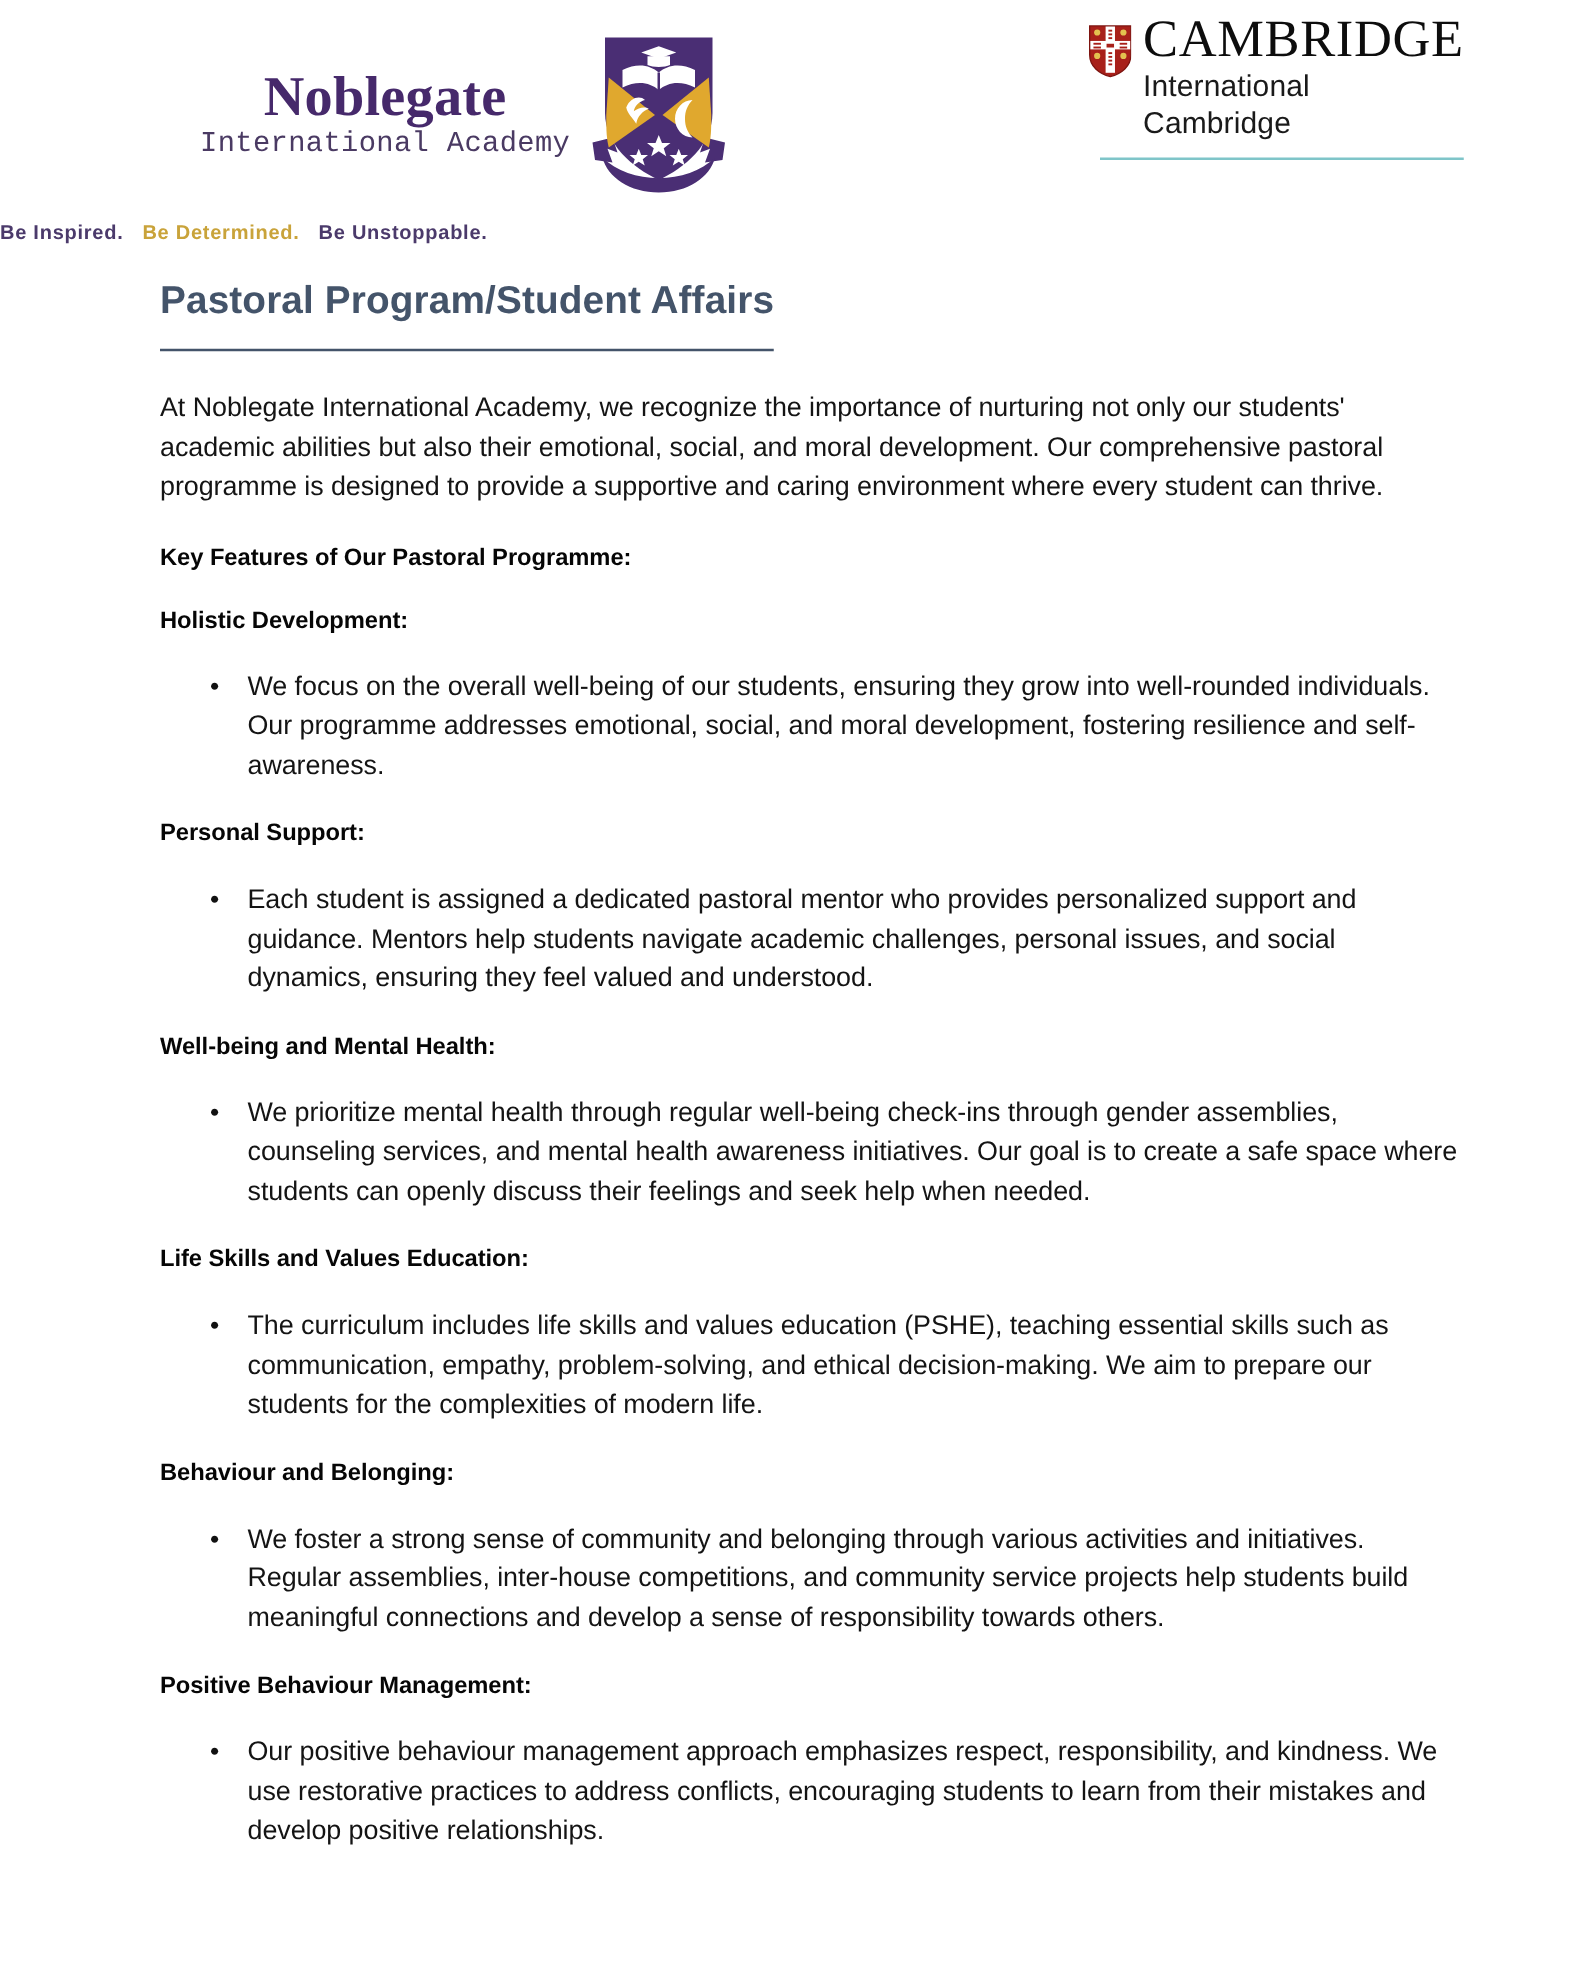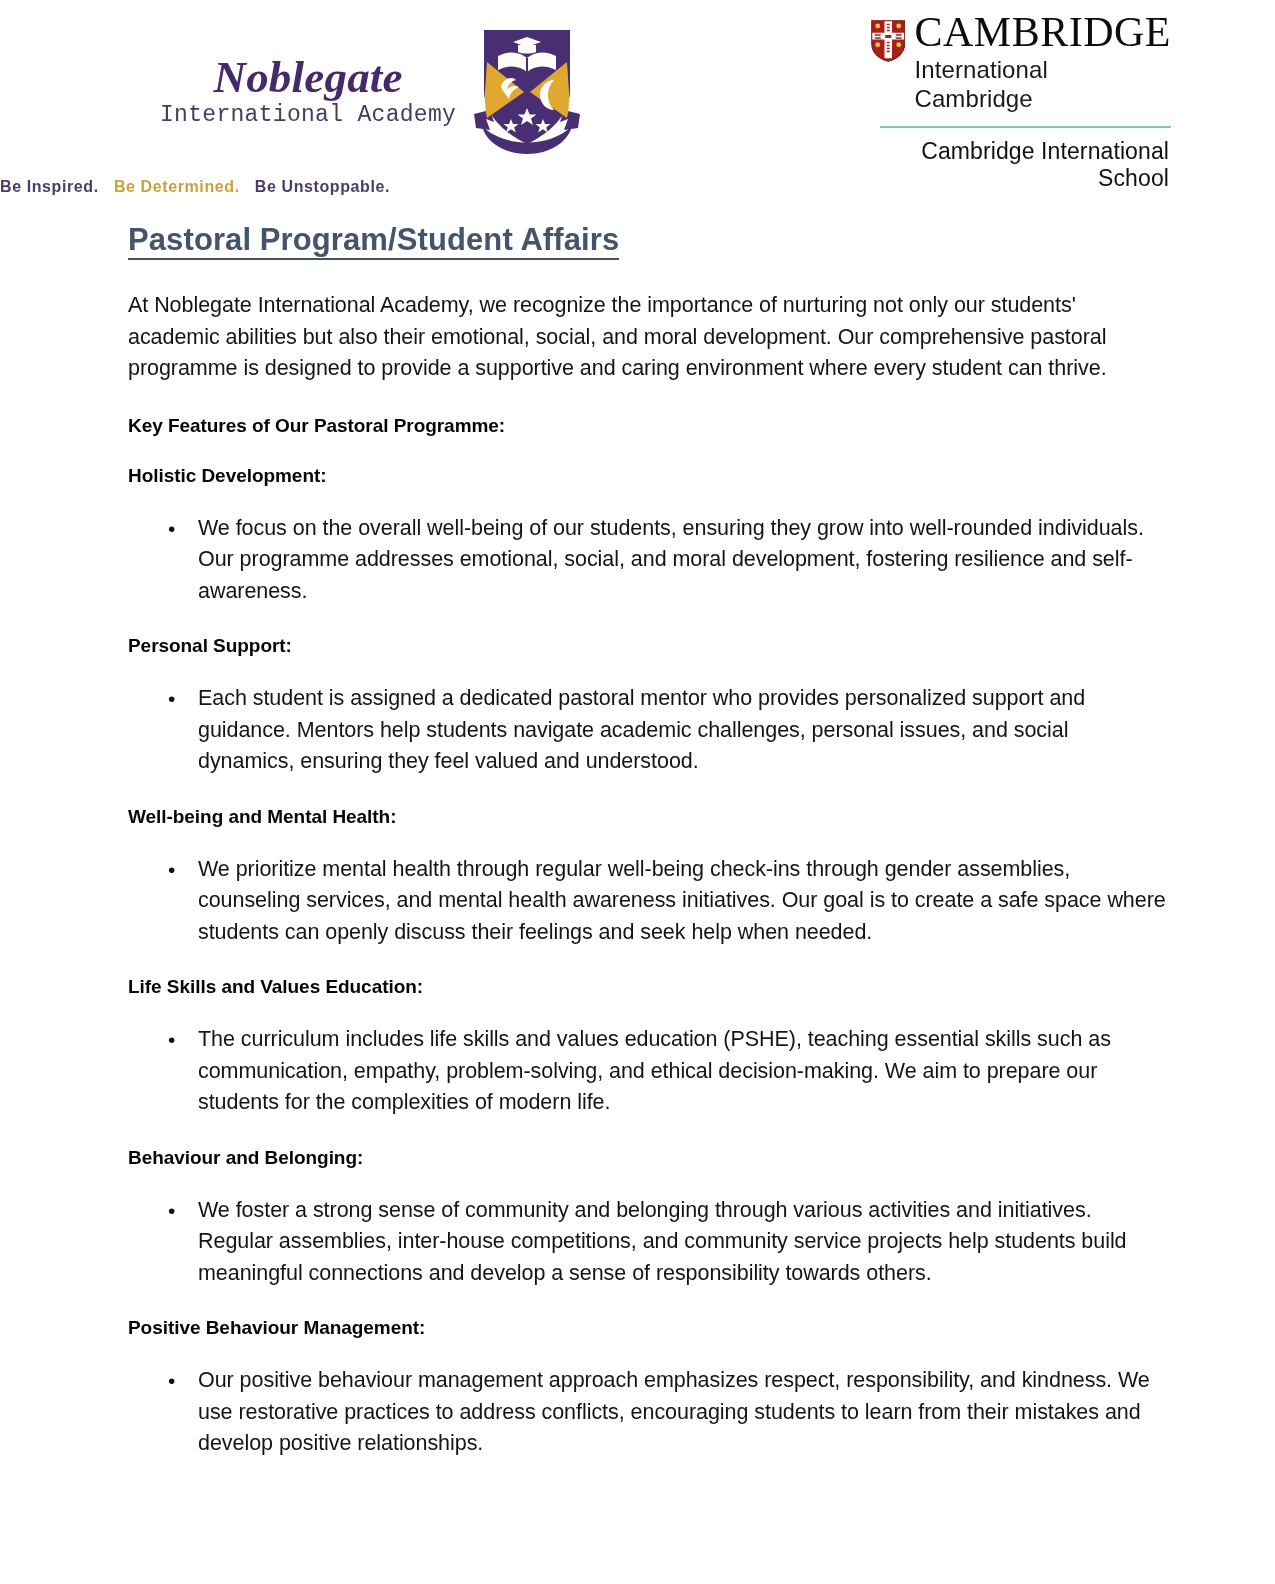--- a/index.html
+++ b/index.html
@@ -42,21 +42,20 @@
     align-items: center;
     padding-right: 12px;
   }
   .noblegate-name {
     font-family: "Liberation Serif", serif;
     font-weight: bold;
     font-size: 45px;
     line-height: 1.02;
     color: #46296b;
     letter-spacing: 0.2px;
-    font-style: italic;
   }
   .noblegate-sub {
     font-family: Liberation Mono, monospace;
     font-size: 23px;
     line-height: 1.15;
     color: #4a3a63;
     letter-spacing: 0.3px;
     margin-top: 1px;
   }
   .crest {
@@ -143,21 +142,21 @@
   }
 
   .doc-title {
     font-family: "Liberation Sans", sans-serif;
     font-size: 31px;
     font-weight: bold;
     color: #44546a;
     letter-spacing: 0.1px;
     display: inline-block;
     border-bottom: 2px solid #44546a;
-    padding-bottom: 0;
+    padding-bottom: 21px;
     margin: 0;
   }
 
   .para {
     font-family: "Liberation Sans", sans-serif;
     font-size: 21.5px;
     line-height: 31.5px;
     color: #141414;
     margin: 0;
     letter-spacing: -0.05px;
@@ -269,21 +268,20 @@
           </g>
           <rect x="19" y="20" width="8" height="4" fill="#a8201a"></rect>
           <path d="M1 1 H45 V32 C45 44 35 52 23 55 C11 52 1 44 1 32 Z" fill="none" stroke="#7d1410" stroke-width="1.4"></path>
         </svg>
         <div class="camb-wordmark">
           <div class="camb-title">CAMBRIDGE</div>
           <div class="camb-subtitle">International Cambridge</div>
         </div>
       </div>
       <div class="camb-rule"></div>
-      <div class="camb-school">Cambridge International School</div>
     </div>
 
     <div class="tagline">
       <span class="tag-purple">Be Inspired.</span>
       <span>&nbsp;</span>
       <span class="tag-gold">Be Determined.</span>
       <span>&nbsp;</span>
       <span class="tag-purple">Be Unstoppable.</span>
     </div>
   </div>

